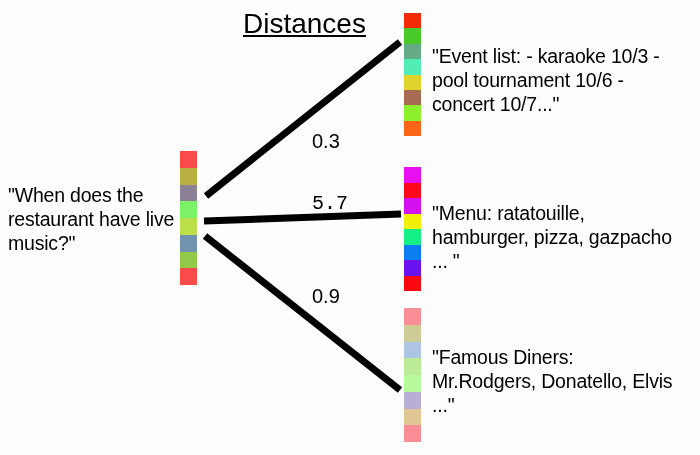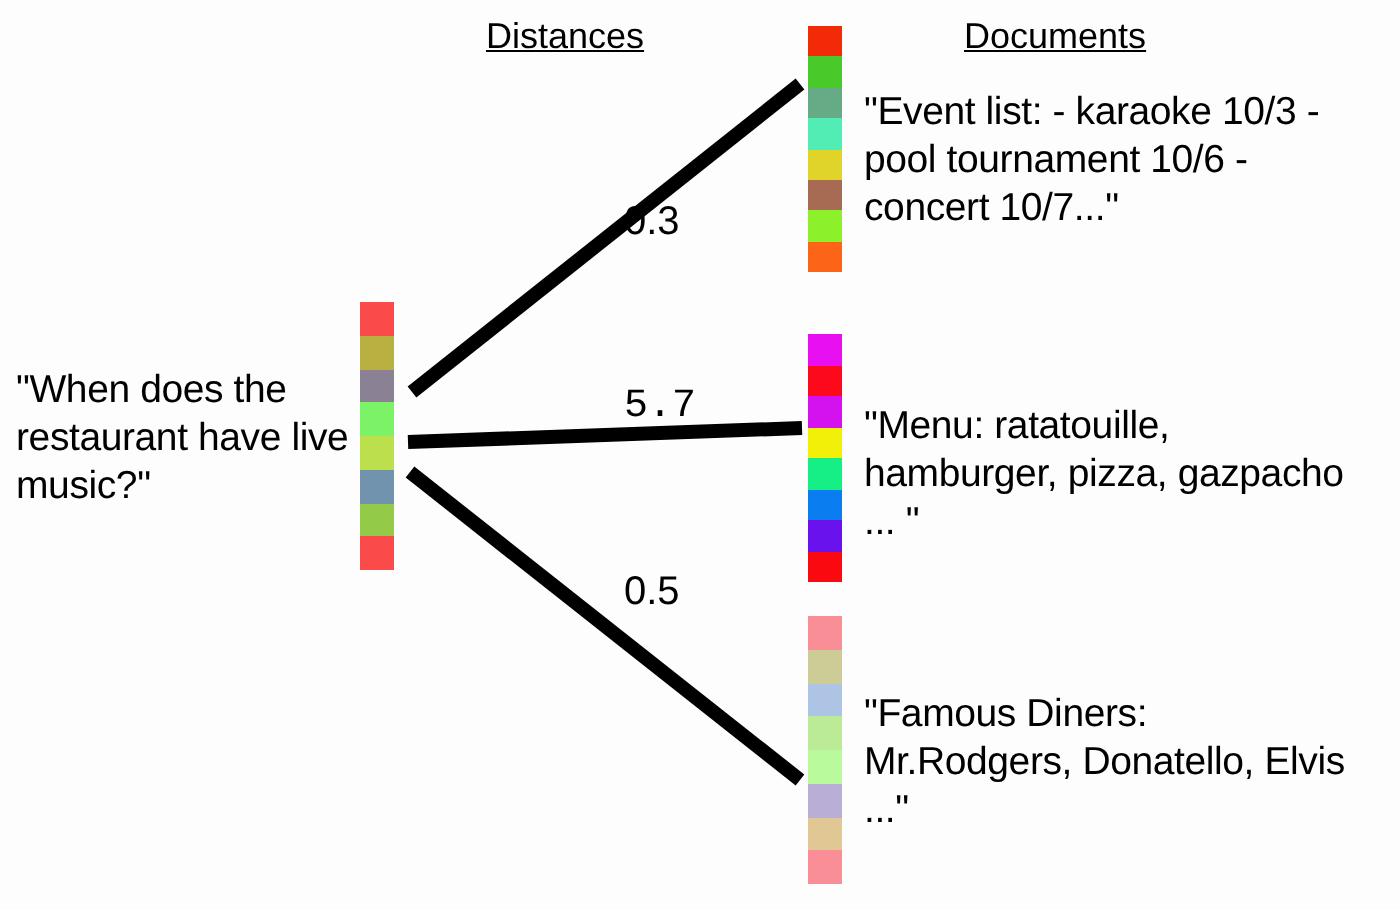--- a/index.html
+++ b/index.html
@@ -11,21 +11,21 @@
     position: relative;
     width: 700px;
     height: 455px;
     background: #fdfdfd;
     overflow: hidden;
     font-family: "Liberation Sans", sans-serif;
     color: #000000;
   }
   .heading {
     position: absolute;
-    font-size: 18px;
+    font-size: 28px;
     font-weight: 400;
     text-decoration: underline;
     white-space: nowrap;
     letter-spacing: 0px;
   }
   .body-text {
     position: absolute;
     font-size: 19.5px;
     line-height: 24px;
     white-space: pre-line;
@@ -55,36 +55,35 @@
     pointer-events: none;
   }
 </style>
 </head>
 <body>
 
 <div id="canvas">
 
   <div class="heading" style="left:243px; top:8px;">Distances</div>
 
-  <div class="heading" style="left:482px; top:8px;">Documents</div>
 
 
   <div class="body-text" style="left:8px; top:183px; width:168px;">"When does the restaurant have live music?"</div>
 
   <svg id="edges" viewBox="0 0 700 455">
     <line x1="206" y1="196" x2="400" y2="42" stroke="#000000" stroke-width="7"></line>
     <line x1="204" y1="221" x2="401" y2="214" stroke="#000000" stroke-width="7"></line>
     <line x1="205" y1="236" x2="400" y2="390" stroke="#000000" stroke-width="7"></line>
   </svg>
 
-  <div class="dist-label" style="left:312px; top:100px;text-align:right;">0.3</div>
+  <div class="dist-label" style="left:312px; top:130px;text-align:right;">0.3</div>
 
   <div class="dist-label" style="left:312px; top:192px;font-family:Liberation Mono, monospace;">5.7</div>
 
-  <div class="dist-label" style="left:312px; top:285px;">0.5</div>
+  <div class="dist-label" style="left:312px; top:285px;">0.9</div>
 
   <div class="vector" id="prompt-vector" style="left:180px; top:151px; width:17px; height:134px;">
       <div class="cell" style="background: rgb(250, 74, 74);"></div>
       <div class="cell" style="background: rgb(184, 176, 64);"></div>
       <div class="cell" style="background: rgb(138, 130, 148);"></div>
       <div class="cell" style="background: rgb(124, 242, 102);"></div>
       <div class="cell" style="background: rgb(187, 224, 76);"></div>
       <div class="cell" style="background: rgb(113, 147, 173);"></div>
       <div class="cell" style="background: rgb(147, 202, 72);"></div>
       <div class="cell" style="background: rgb(250, 74, 74);"></div>

